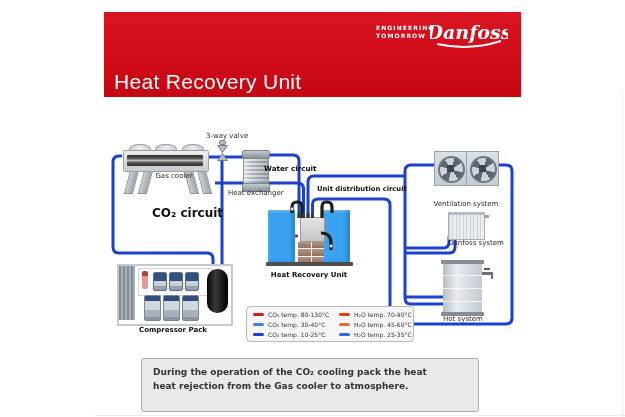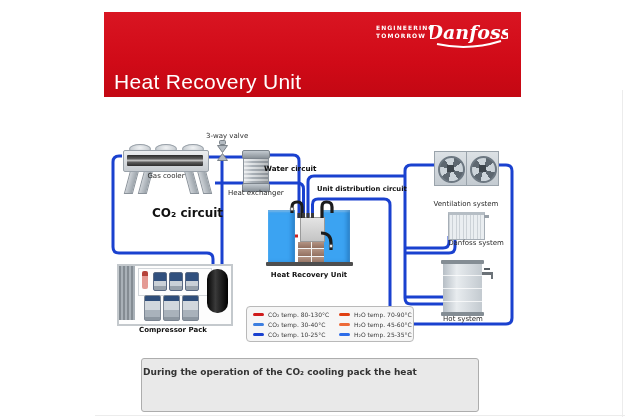--- a/index.html
+++ b/index.html
@@ -97,21 +97,21 @@
   
   .legend{left:246px;top:306px;width:168px;height:36px;background:#f6f6f6;border:1px solid #b9b9b9;
           border-radius:4px;display:grid;grid-template-columns:86px 76px;
           grid-template-rows:repeat(3,1fr);align-items:center;padding:2px 3px 2px 6px;box-sizing:border-box;z-index:5;}
   .leg-item{display:flex;align-items:center;gap:4px;}
   .swatch{width:11px;height:3px;border-radius:1.5px;flex:0 0 auto;}
   .leg-item span{font-size:6px;color:#3a3a3a;white-space:nowrap;}
 
   
   .note{left:141px;top:358px;width:338px;height:54px;background:#e9e9e9;border:1px solid #adadad;
-        border-radius:3px;box-sizing:border-box;padding:6px 1px;z-index:5;}
+        border-radius:3px;box-sizing:border-box;padding:6px 11px;z-index:5;}
   .note div{font-size:9px;font-weight:bold;color:#333;line-height:14px;white-space:nowrap;}
 
   .pipe{fill:none;stroke:var(--pipe,#1a41cf);stroke-width:3;}
   .bpipe{fill:none;stroke:#1c1c1c;stroke-width:3.2;}
 
   .edge-b{left:95px;top:415px;width:530px;height:1px;background:#ececec;}
   .edge-r{left:622px;top:90px;width:1px;height:327px;background:#ececec;}
 </style>
 </head>
 <body>
@@ -218,21 +218,21 @@
     <rect x="295" y="234.5" width="3" height="3" fill="#cc2222"></rect>
 
     <g>
       <rect x="219.5" y="140.5" width="6" height="4" rx="1" fill="#b3bac1" stroke="#707880" stroke-width="0.9"></rect>
       <path d="M217.5 145.5 L227.5 145.5 L222.5 152.5 Z" fill="#b3bac1" stroke="#707880" stroke-width="0.9"></path>
       <path d="M217.5 160.5 L227.5 160.5 L222.5 153.5 Z" fill="#b3bac1" stroke="#707880" stroke-width="0.9"></path>
     </g>
   </svg>
 
   <div class="lbl" style="left:206px;top:132px">3-way valve</div>
-  <div class="lbl ctr" style="left:166px;top:172px">Gas cooler</div>
+  <div class="lbl ctr" style="left:174px;top:172px">Gas cooler</div>
   <div class="lbl b" style="left:152px;top:206px;font-size:12px">CO₂ circuit</div>
   <div class="lbl" style="left:228px;top:189px">Heat exchanger</div>
   <div class="lbl b" style="left:264px;top:164px;font-size:7.2px">Water circuit</div>
   <div class="lbl b" style="left:317px;top:185px;font-size:6.8px">Unit distribution circuit</div>
   <div class="lbl b ctr" style="left:309px;top:271px">Heat Recovery Unit</div>
   <div class="lbl ctr" style="left:466px;top:200px">Ventilation system</div>
   <div class="lbl ctr" style="left:476px;top:239px">Danfoss system</div>
   <div class="lbl ctr" style="left:463px;top:315px">Hot system</div>
   <div class="lbl b ctr" style="left:173px;top:326px">Compressor Pack</div>
 
@@ -258,17 +258,18 @@
       <span>CO₂ temp. 10-25°C</span>
     </div>
     <div class="leg-item">
       <div class="swatch" style="background: rgb(46, 109, 232);"></div>
       <span>H₂O temp. 25-35°C</span>
     </div>
   </div>
 
   <div class="abs note">
     <div>During the operation of the CO₂ cooling pack the heat</div>
+    <div>heat rejection from the Gas cooler to atmosphere.</div>
   </div>
 
   <div class="abs edge-b"></div>
   <div class="abs edge-r"></div>
 </div>
 
 </body></html>

